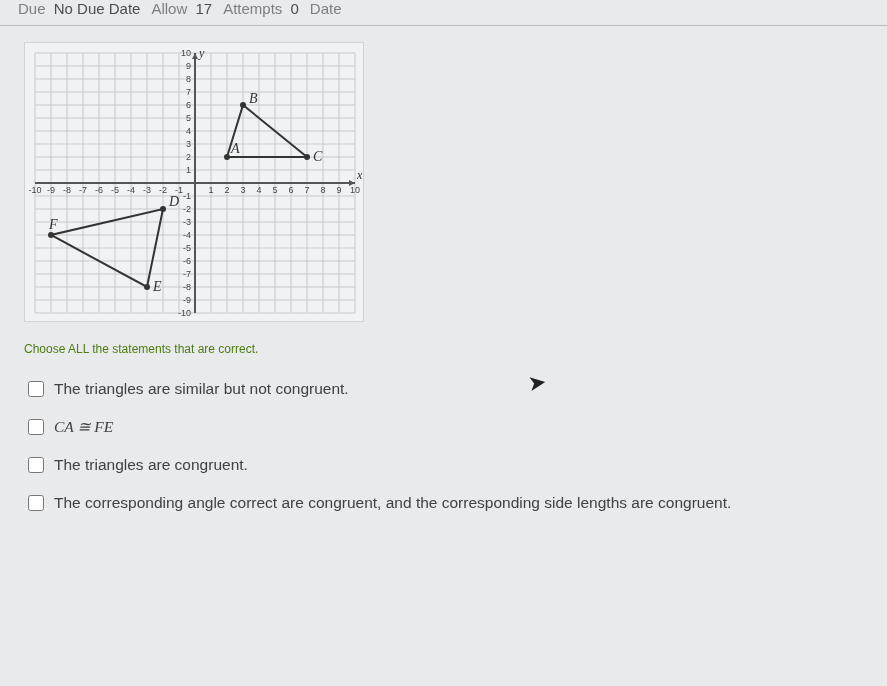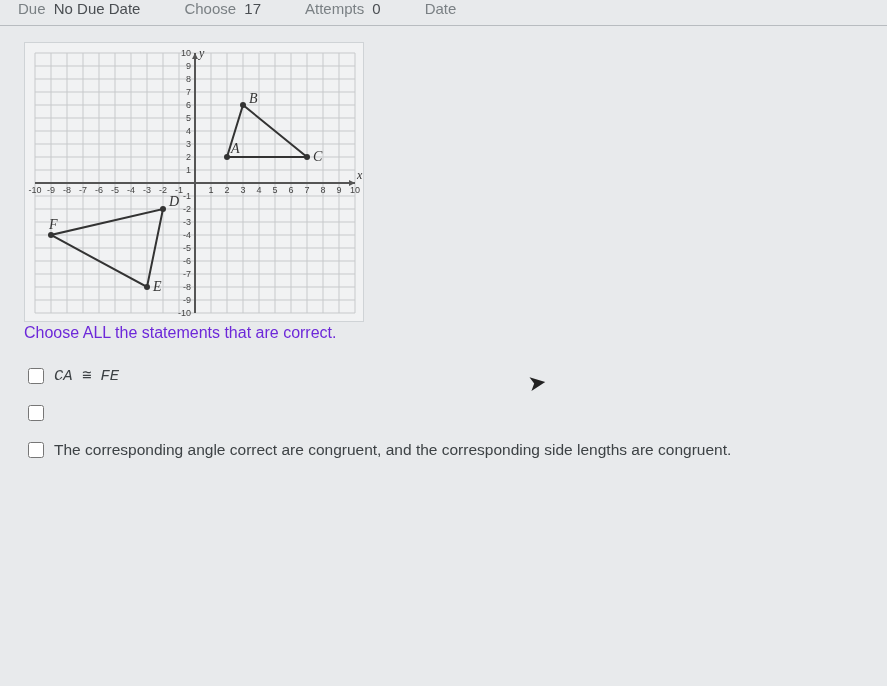--- a/index.html
+++ b/index.html
@@ -7,21 +7,21 @@
       font-family: "Helvetica Neue", Arial, sans-serif;
       background: #e8eaec;
       color: #3a3e42;
       width: 887px;
       height: 686px;
       overflow: hidden;
       position: relative;
     }
     .header {
       display: flex;
-      gap: 44px;
+      gap: 11px;
       padding: 0 18px 8px 18px;
       border-bottom: 1px solid #b8bcc0;
       color: #6a7074;
       font-size: 15px;
       align-items: baseline;
     }
     .header .label { color: #7a8084; }
     .header .val { color: #4a4e52; margin-left: 4px; }
     .content { padding: 16px 24px 0 24px; }
     .chart-wrap {
@@ -32,52 +32,52 @@
     }
     svg { display:block; }
     .grid-line { stroke:#c7c9cb; stroke-width:1; }
     .axis-line { stroke:#555; stroke-width:2; }
     .tick-text { font: 9px Arial; fill:#444; }
     .pt-label { font: italic 14px Georgia, serif; fill:#333; }
     .axis-label { font: italic 12px Georgia, serif; fill:#333; }
     .tri { fill:none; stroke:#333; stroke-width:2; }
     .dot { fill:#333; }
     .prompt {
-      margin-top: 2px;
-      font-size: 16px;
-      color: #6d28d9;
+      margin-top: 20px;
+      font-size: 12px;
+      color: #4d7c0f;
     }
     .options { margin-top: 14px; }
     .opt {
       display:flex; align-items:center;
       gap:10px;
       padding: 10px 4px;
       font-size: 15.5px;
       color: #3d4245;
     }
     .opt input[type=checkbox]{
       width:16px; height:16px;
       accent-color:#888;
     }
-    .ital { font-style: italic; font-family: Liberation Mono, monospace; }
+    .ital { font-style: italic; font-family: Liberation Serif, serif; }
     .cursor {
       position:absolute;
       left: 528px; top: 370px;
       font-size: 22px;
       transform: rotate(-8deg);
       color:#222;
       pointer-events:none;
     }
   </style>
 </head>
 <body>
 
 <div class="header">
   <span><span class="label">Due</span> <span class="val">No Due Date</span></span>
-  <span><span class="label">Choose</span> <span class="val">17</span></span>
+  <span><span class="label">Allow</span> <span class="val">17</span></span>
   <span><span class="label">Attempts</span> <span class="val">0</span></span>
   <span class="label">Date</span>
 </div>
 
 <div class="content">
   <div class="chart-wrap">
     <svg id="grid-svg" width="340" height="280" viewBox="0 0 340 280">
         <line x1="10" y1="270" x2="10" y2="10" class="grid-line"></line>
         <line x1="26" y1="270" x2="26" y2="10" class="grid-line"></line>
         <line x1="42" y1="270" x2="42" y2="10" class="grid-line"></line>
@@ -181,24 +181,29 @@
         <circle cx="26" cy="192" r="3" class="dot"></circle>
         <text x="24" y="186" class="pt-label">F</text>
       </svg>
   </div>
 
   <div class="prompt">Choose ALL the statements that are correct.</div>
 
   <div class="options">
     <label class="opt">
       <input type="checkbox" style="">
+      <span>The triangles are similar but not congruent.</span>
+    </label>
+    <label class="opt">
+      <input type="checkbox" style="">
       <span class="ital">CA ≅ FE</span>
     </label>
     <label class="opt">
       <input type="checkbox" style="">
+      <span>The triangles are congruent.</span>
     </label>
     <label class="opt">
       <input type="checkbox" style="">
       <span>The corresponding angle correct are congruent, and the corresponding side lengths are congruent.</span>
     </label>
   </div>
 </div>
 
 <div class="cursor">➤</div>
 

